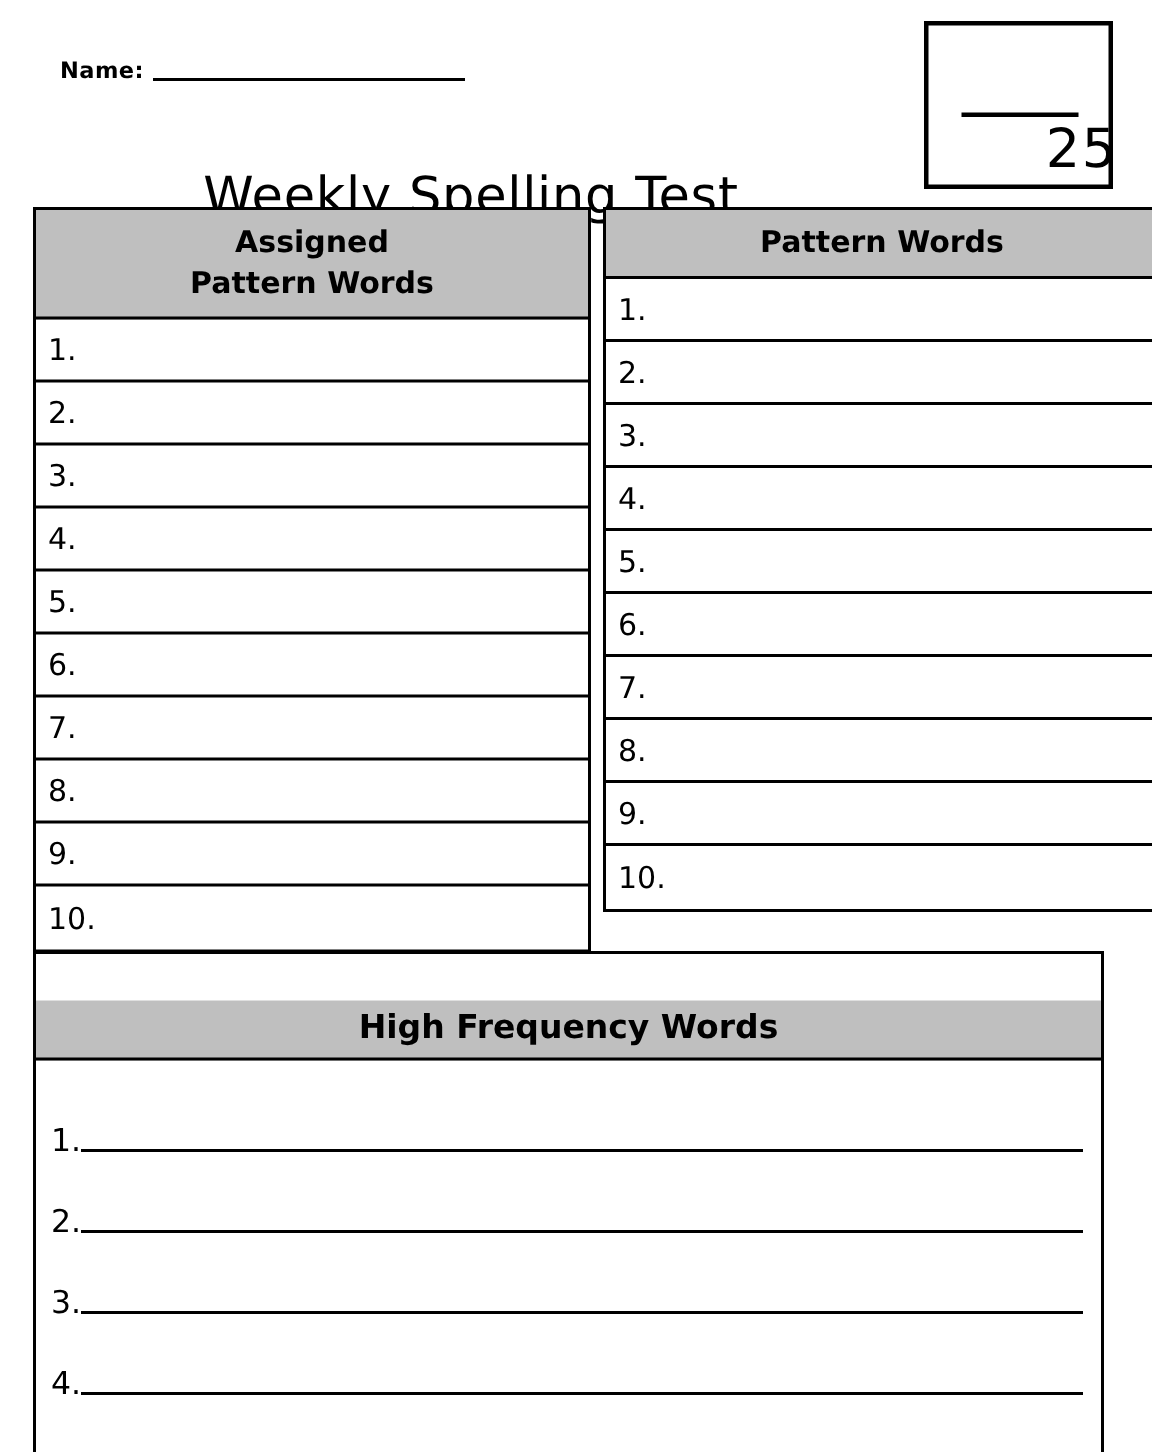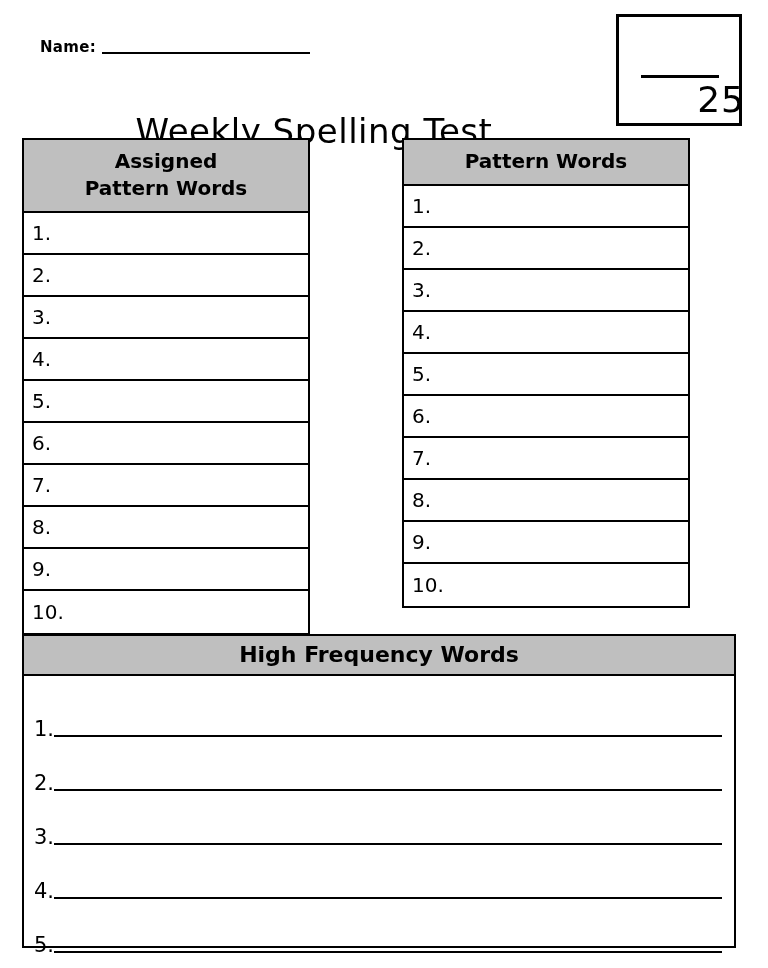--- a/index.html
+++ b/index.html
@@ -111,21 +111,21 @@
   .columns {
     position: absolute;
     left: 0;
     top: 138px;
     width: 768px;
   }
 
   .col {
     position: absolute;
     top: 0;
-    width: 288px;
+    width: 372px;
     border: 2px solid #000;
     box-sizing: border-box;
     background: #fff;
   }
   .col-left { left: 22px; }
   .col-right { left: 402px; }
 
   .col-head {
     background: #bfbfbf;
     border-bottom: 2px solid #000;
@@ -160,20 +160,21 @@
     box-sizing: border-box;
     background: #fff;
   }
   .hf-head {
     background: #bfbfbf;
     border-bottom: 2px solid #000;
     text-align: center;
     font-size: 22px;
     font-weight: bold;
     padding: 6px 0 7px 0;
+    margin-top: 31px;
   }
   .hf-body {
     padding: 10px 0 6px 0;
     height: 270px;
     box-sizing: border-box;
   }
   .hf-row {
     display: flex;
     align-items: flex-end;
     height: 54px;

